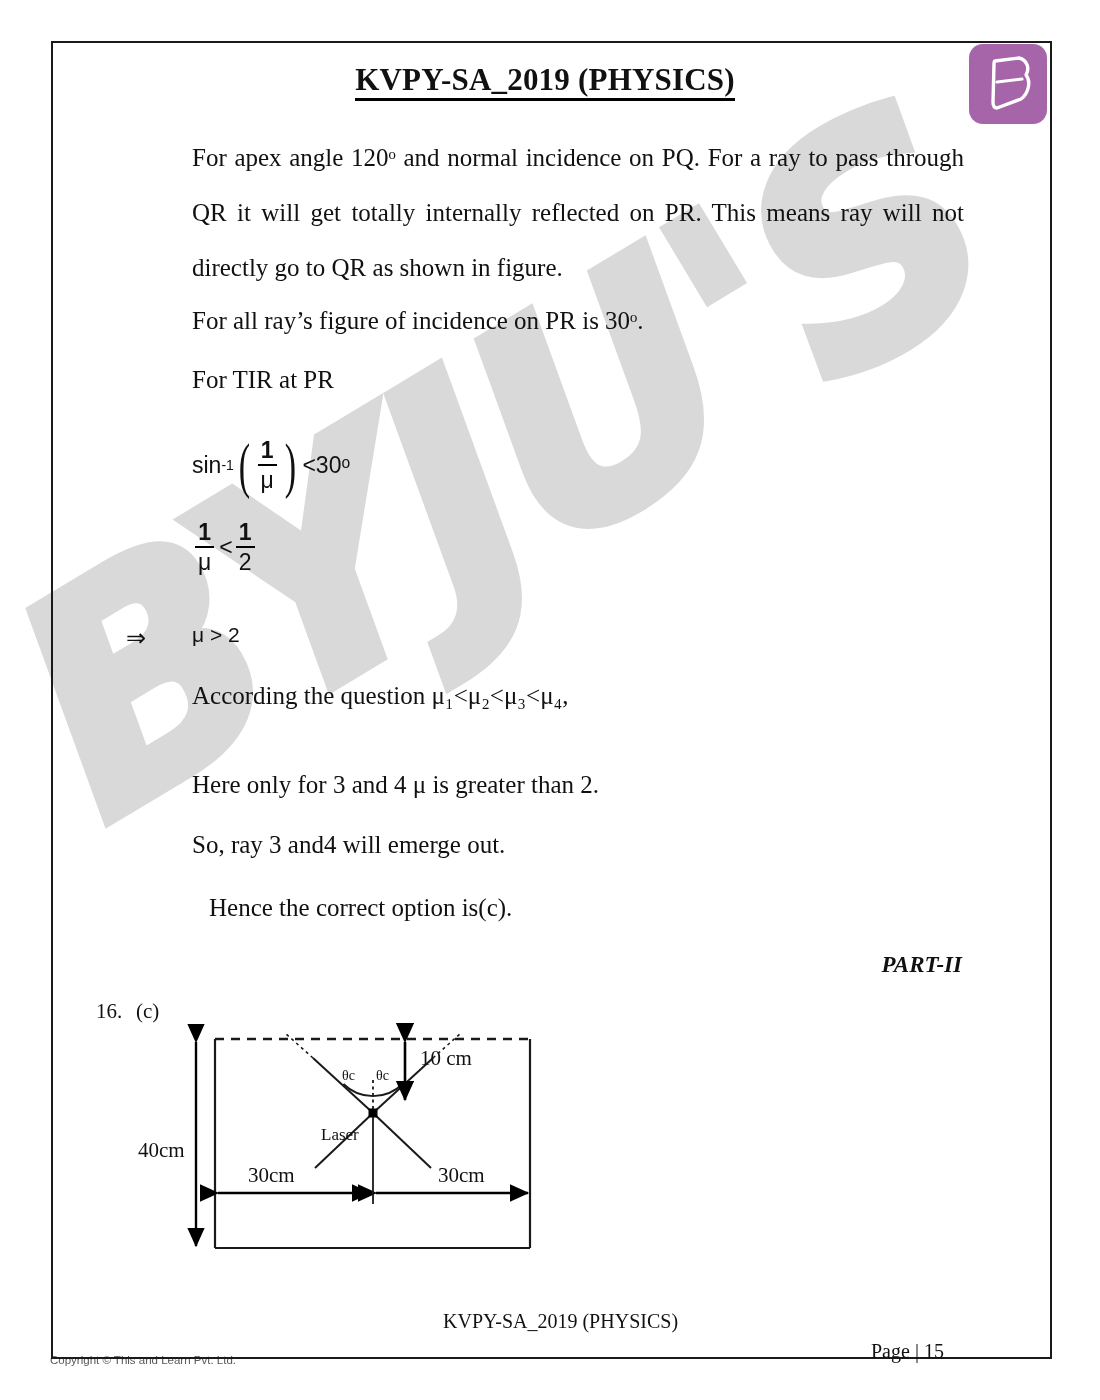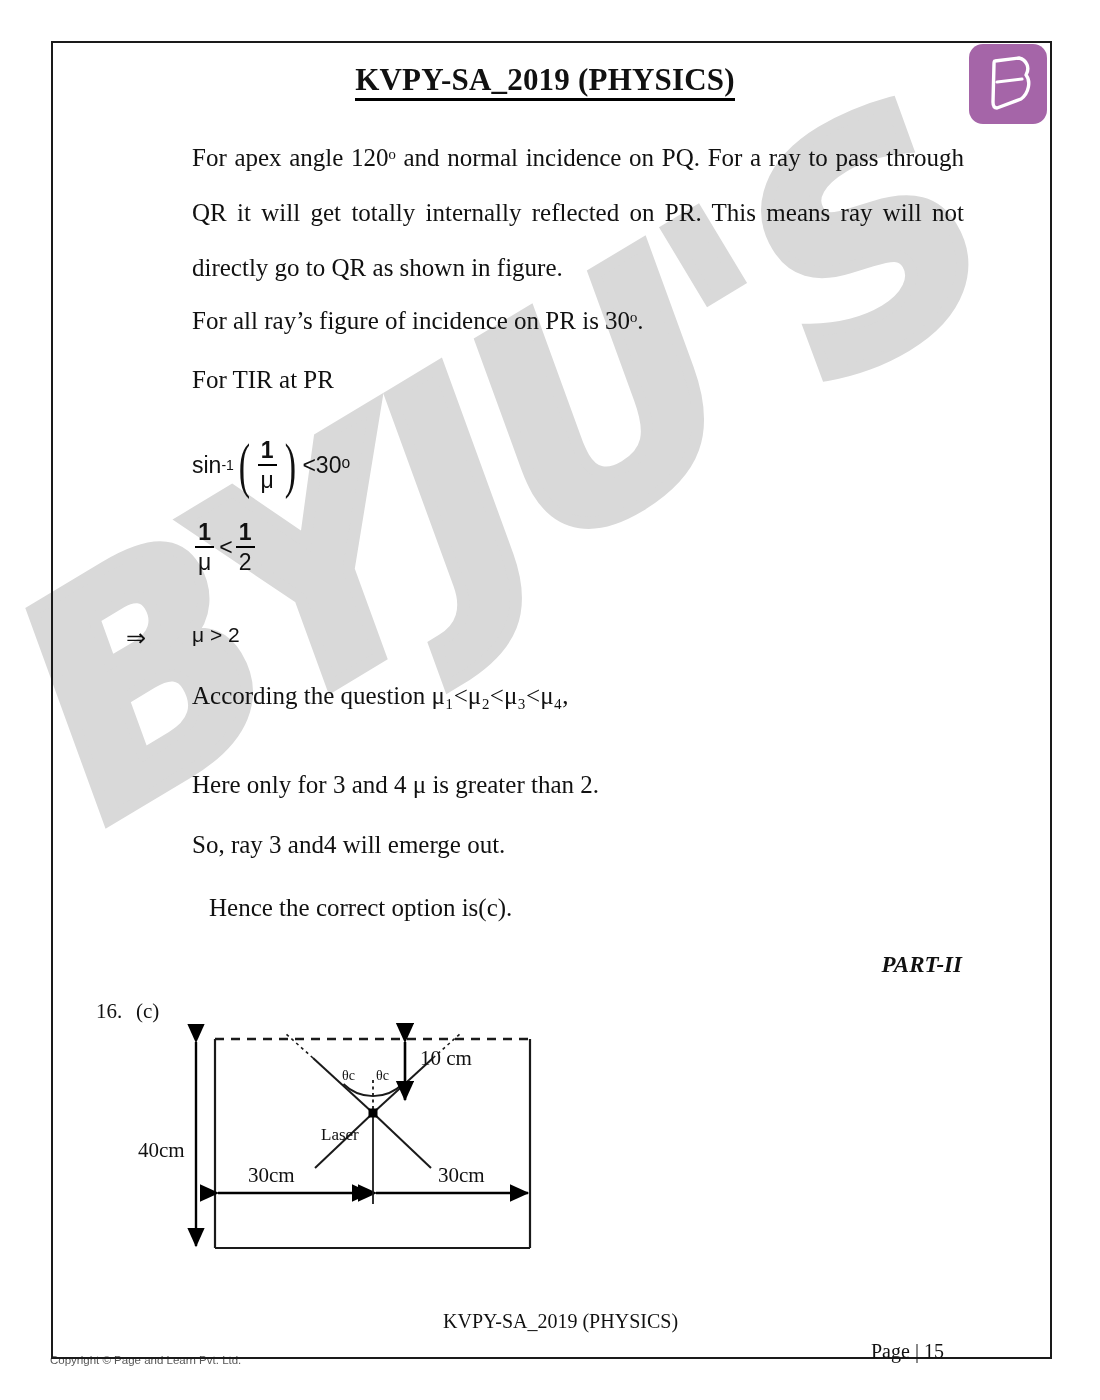--- a/index.html
+++ b/index.html
@@ -331,13 +331,13 @@
     <div style="position:absolute;left:300px;top:26px;font-size:21px;font-family:'Liberation Serif',serif;">10 cm</div>
     <div style="position:absolute;left:181px;top:105px;font-size:17px;font-family:'Liberation Serif',serif;margin-left:20px;">Laser</div>
     <div style="position:absolute;left:222px;top:48px;font-size:14px;font-family:'Liberation Serif',serif;">θc</div>
     <div style="position:absolute;left:256px;top:48px;font-size:14px;font-family:'Liberation Serif',serif;">θc</div>
   </div>
 
   <div id="footer-title">KVPY-SA_2019 (PHYSICS)</div>
   <div id="footer-page">Page | 15</div>
 </div>
 
-<div id="copyright">Copyright © Page and Learn Pvt. Ltd.</div>
+<div id="copyright">Copyright © This and Learn Pvt. Ltd.</div>
 
 </body></html>

